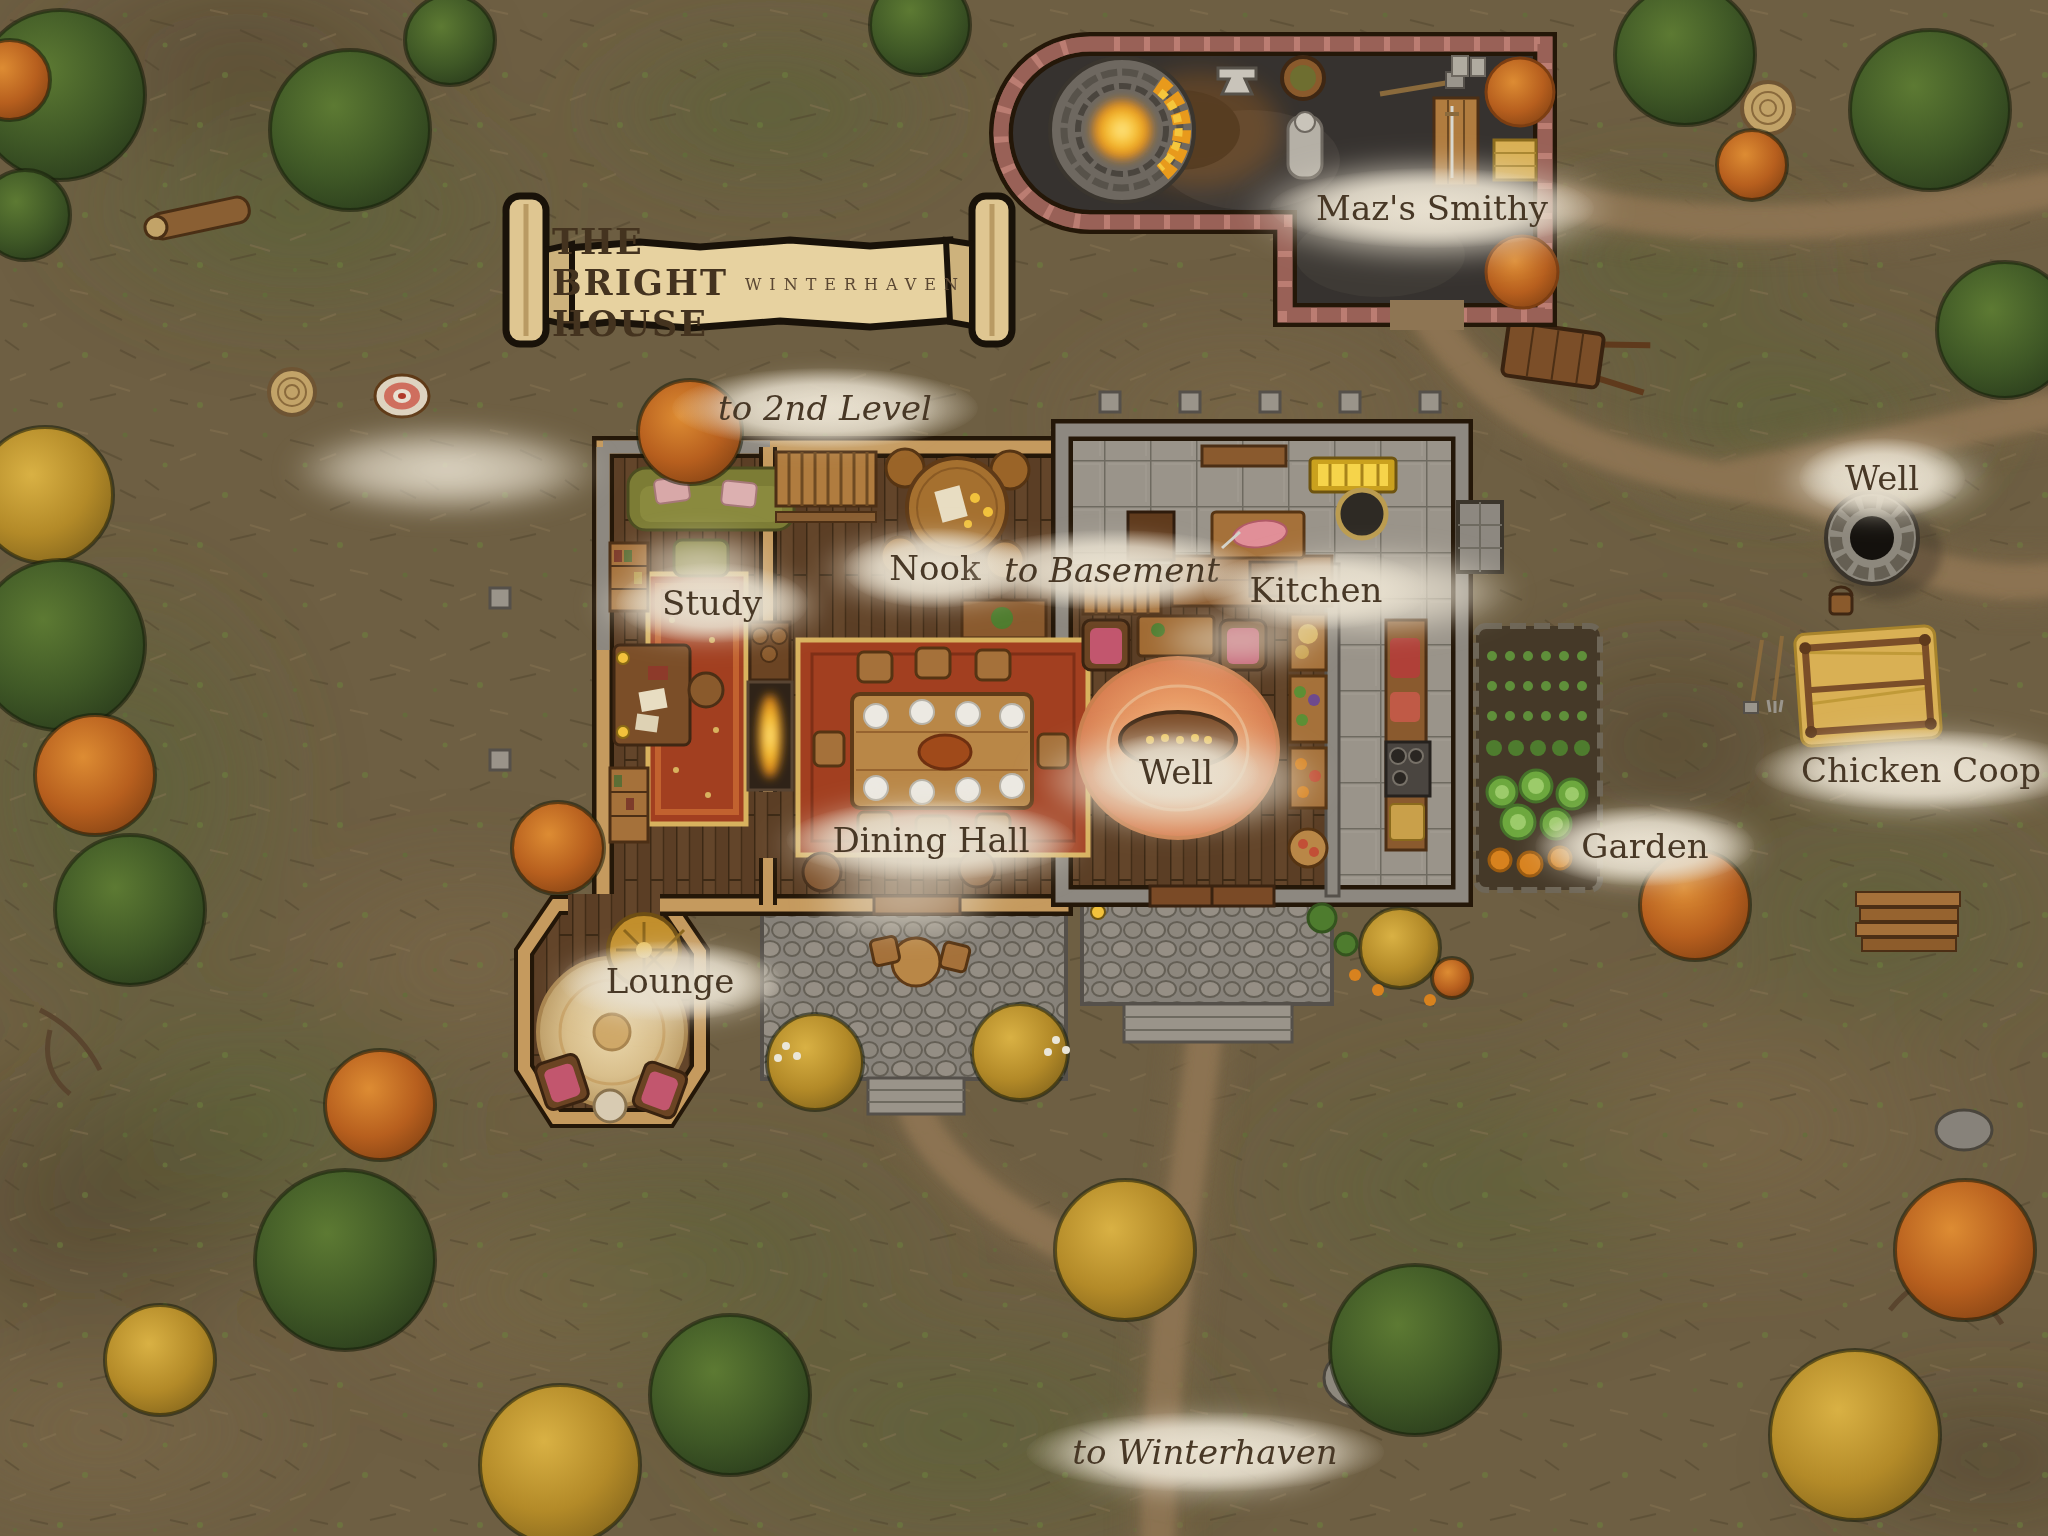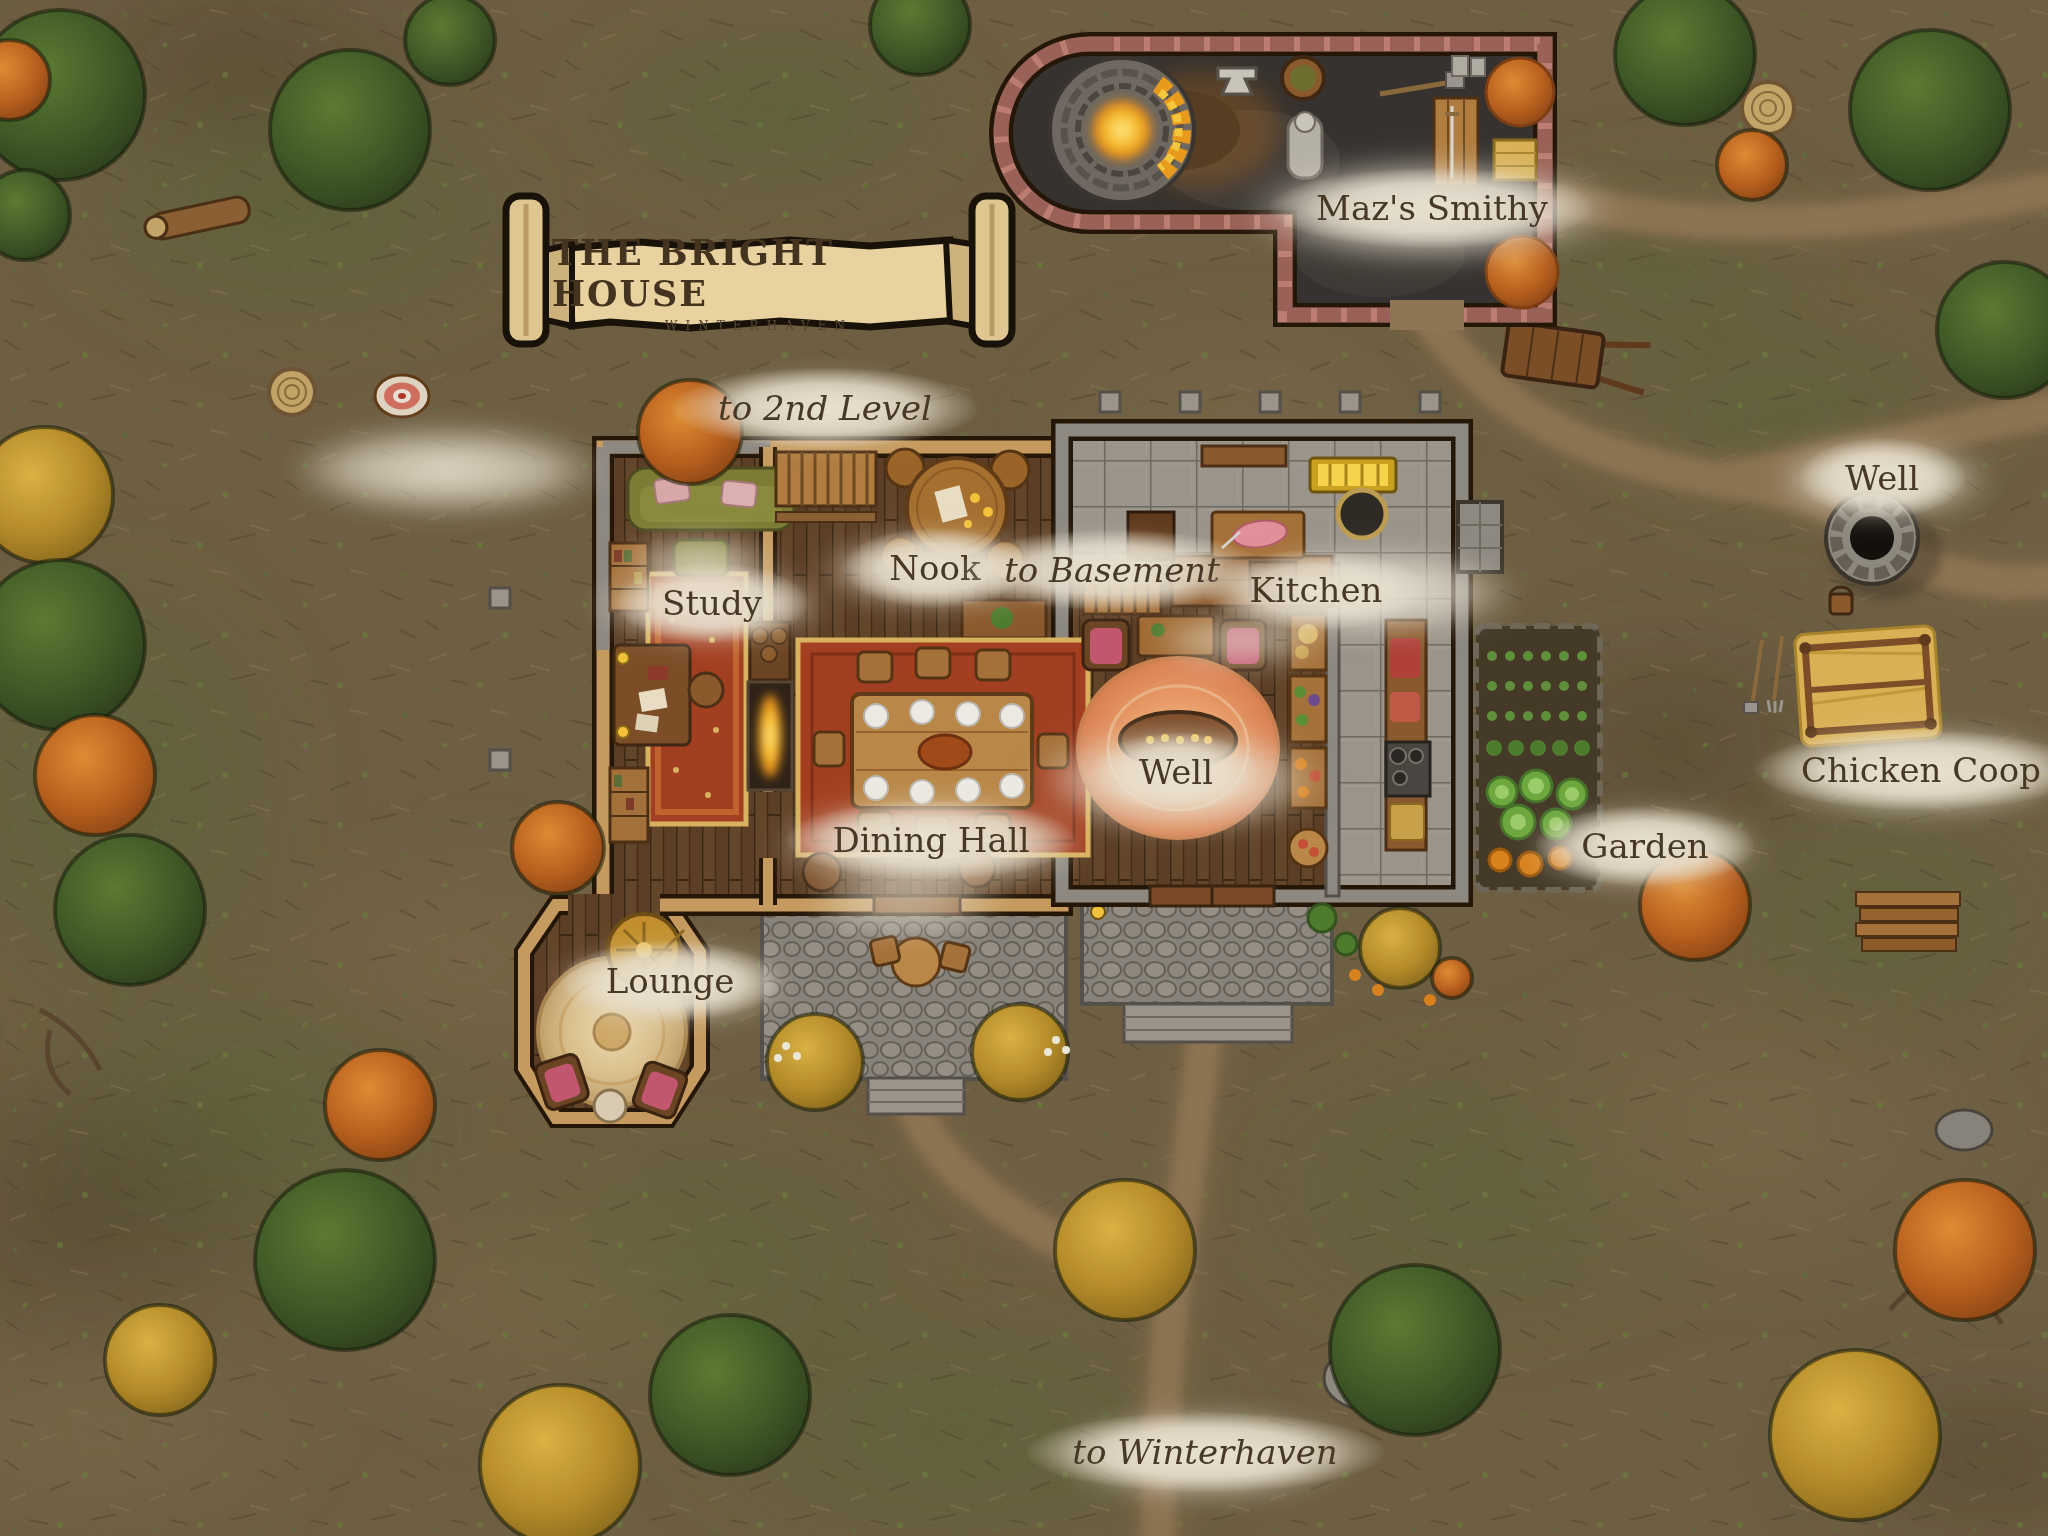--- a/index.html
+++ b/index.html
@@ -6,23 +6,23 @@
   .map-root{position:relative;width:2048px;height:1536px;overflow:hidden;
     font-family:"DejaVu Serif",serif;background:#6e5f43;}
   .map-root svg{position:absolute;left:0;top:0;}
   .map-label{position:absolute;transform:translate(-50%,-50%);white-space:nowrap;
     color:#483826;text-align:right;z-index:6;padding:20px 46px;border-radius:50%;
     background:radial-gradient(ellipse at center, rgba(233,225,208,0.95) 0%,
       rgba(233,225,208,0.72) 42%, rgba(233,225,208,0) 72%);}
   .lbl-lg{font-size:34px;}
   .lbl-sm{font-size:34px;font-style:italic;}
   .banner{position:absolute;left:552px;top:236px;width:414px;height:92px;z-index:7;
-    display:flex;flex-direction:column;align-items:center;justify-content:center;}
+    display:flex;flex-direction:row;align-items:center;justify-content:center;}
   .banner-title{font-size:35px;font-weight:bold;letter-spacing:2px;color:#44331f;}
-  .banner-subtitle{font-size:12px;letter-spacing:8px;color:#5a4733;margin-top:5px;}
+  .banner-subtitle{font-size:16px;letter-spacing:8px;color:#5a4733;margin-top:5px;}
 </style>
 </head>
 <body>
 
 <div class="map-root">
 <svg width="2048" height="1536" viewBox="0 0 2048 1536">
 <defs>
   <radialGradient id="gTreeG" cx="0.4" cy="0.35" r="0.8">
     <stop offset="0" stop-color="#5d7a33"></stop>
           <stop offset="0.55" stop-color="#3f5826"></stop>

